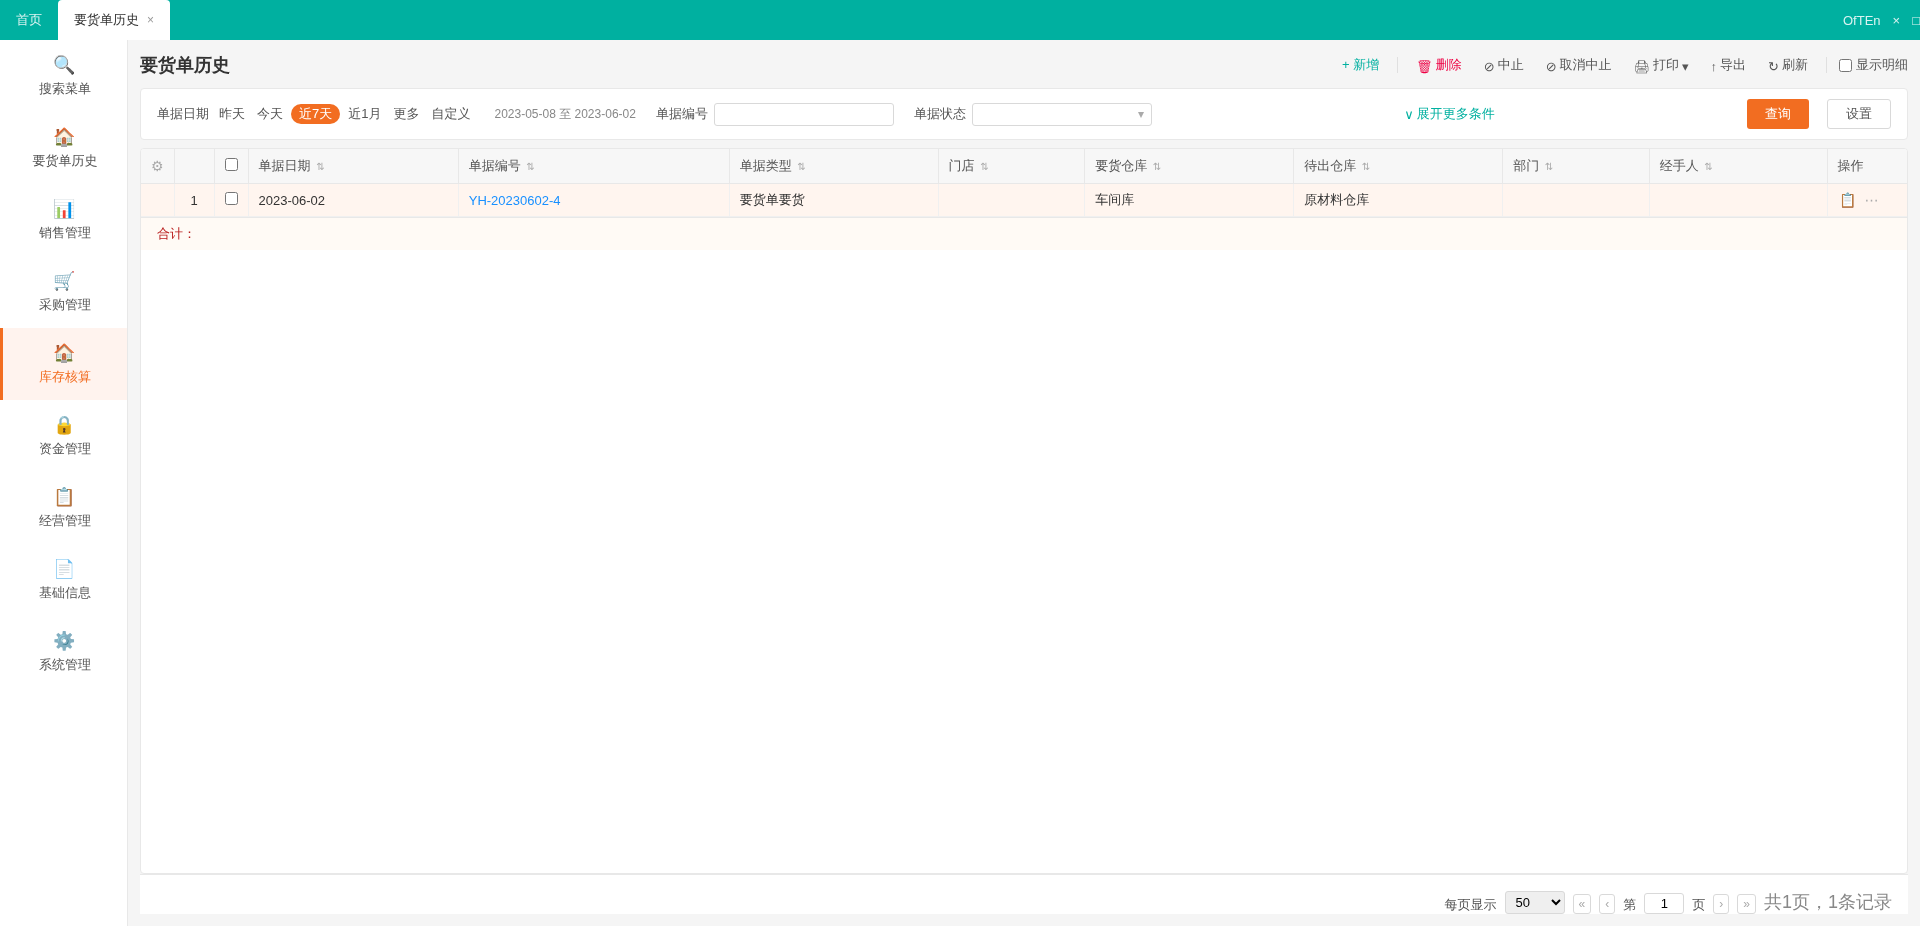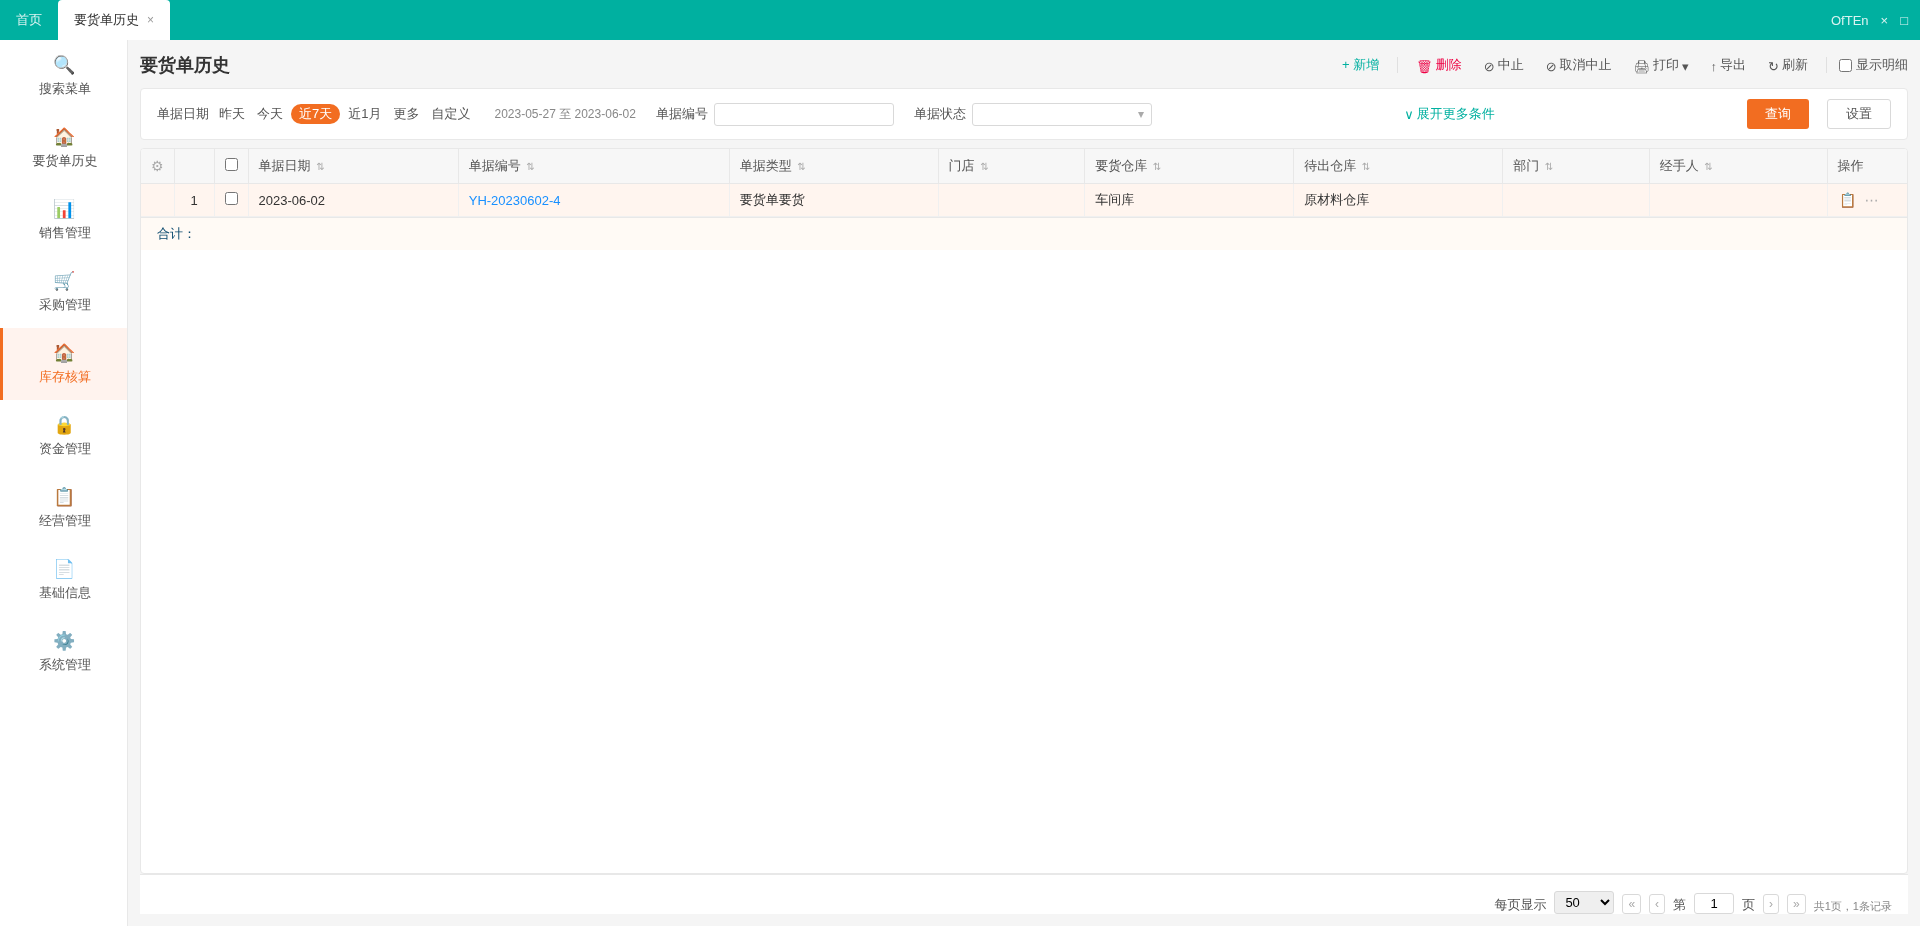--- a/index.html
+++ b/index.html
@@ -35,21 +35,20 @@
     }
     .top-tab .close-icon {
       margin-left: 8px;
       font-size: 12px;
       color: #999;
     }
     .top-bar-right {
       margin-left: auto;
       display: flex;
       align-items: flex-end;
-      padding-right: 12px;
       gap: 12px;
       color: rgba(255,255,255,0.85);
       font-size: 13px;
     }
     .top-bar-right span { cursor: pointer; }
 
     
     .main-layout {
       display: flex;
       flex: 1;
@@ -308,21 +307,21 @@
     .th-gear { cursor: pointer; color: #aaa; font-size: 14px; }
 
     
     .op-icon { cursor: pointer; color: #aaa; font-size: 14px; margin: 0 2px; }
 
     
     .summary-row {
       border-top: 1px solid #e8e8e8;
       background: #fffaf5;
       padding: 7px 16px;
-      color: #0c4a6e;
+      color: #b91c1c;
       font-size: 13px;
       display: flex;
       align-items: center;
       flex-shrink: 0;
       text-align: center;
     }
 
     
     .pagination-bar {
       height: 40px;
@@ -354,21 +353,21 @@
       font-size: 12px;
     }
     .page-input {
       border: 1px solid #d9d9d9;
       border-radius: 3px;
       padding: 2px 6px;
       width: 40px;
       text-align: center;
       font-size: 13px;
     }
-    .pagination-info { color: #888; font-size: 11px; }
+    .pagination-info { color: #888; font-size: 18px; }
 
     
     input[type="checkbox"] { cursor: pointer; }
 
     
     .toolbar-divider { width: 1px; height: 16px; background: #e0e0e0; margin: 0 2px; }
   </style>
 </head>
 <body>
 
@@ -480,21 +479,21 @@
           <div class="date-shortcuts">
             <span class="date-shortcut">昨天</span>
             <span class="date-shortcut">今天</span>
             <span class="date-shortcut active">近7天</span>
             <span class="date-shortcut">近1月</span>
             <span class="date-shortcut">更多</span>
             <span class="date-shortcut">自定义</span>
           </div>
         </div>
         <div class="filter-group">
-          <span class="date-range">2023-05-27 至 2023-06-02</span>
+          <span class="date-range">2023-05-08 至 2023-06-02</span>
         </div>
 
         <div class="filter-group">
           <span class="filter-label">单据编号</span>
           <input class="filter-input" type="text" value="" style="">
         </div>
 
         <div class="filter-group">
           <span class="filter-label">单据状态</span>
           <div class="select-wrapper">

